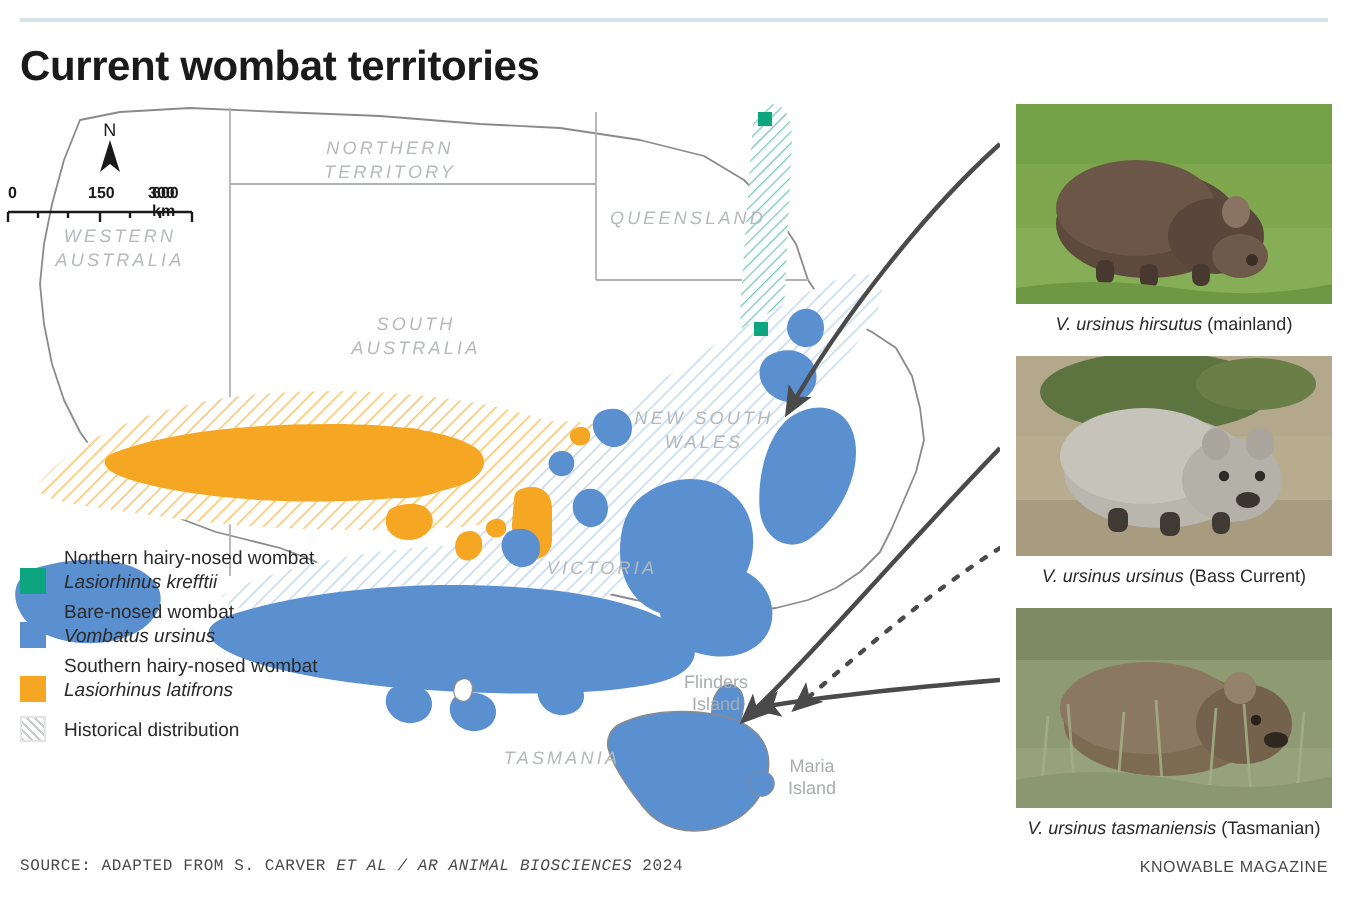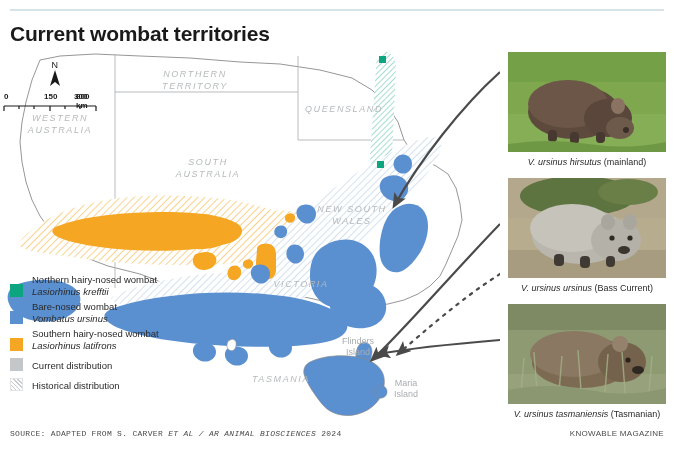--- a/index.html
+++ b/index.html
@@ -288,26 +288,20 @@
     </div>
 
     <div class="legend-row">
       <div class="swatch" style="background:#f5a623"></div>
       <div class="legend-text">
         <span>Southern hairy-nosed wombat</span>
         <span class="sci">Lasiorhinus latifrons</span>
       </div>
     </div>
 
-    <div class="legend-row">
-      <div class="swatch" style="background:#c4c7c9"></div>
-      <div class="legend-text">
-        <span>Current distribution</span>
-      </div>
-    </div>
 
     <div class="legend-row">
       <div class="swatch hatch"></div>
       <div class="legend-text">
         <span>Historical distribution</span>
       </div>
     </div>
   </div>
 
   <div class="photo-col">

